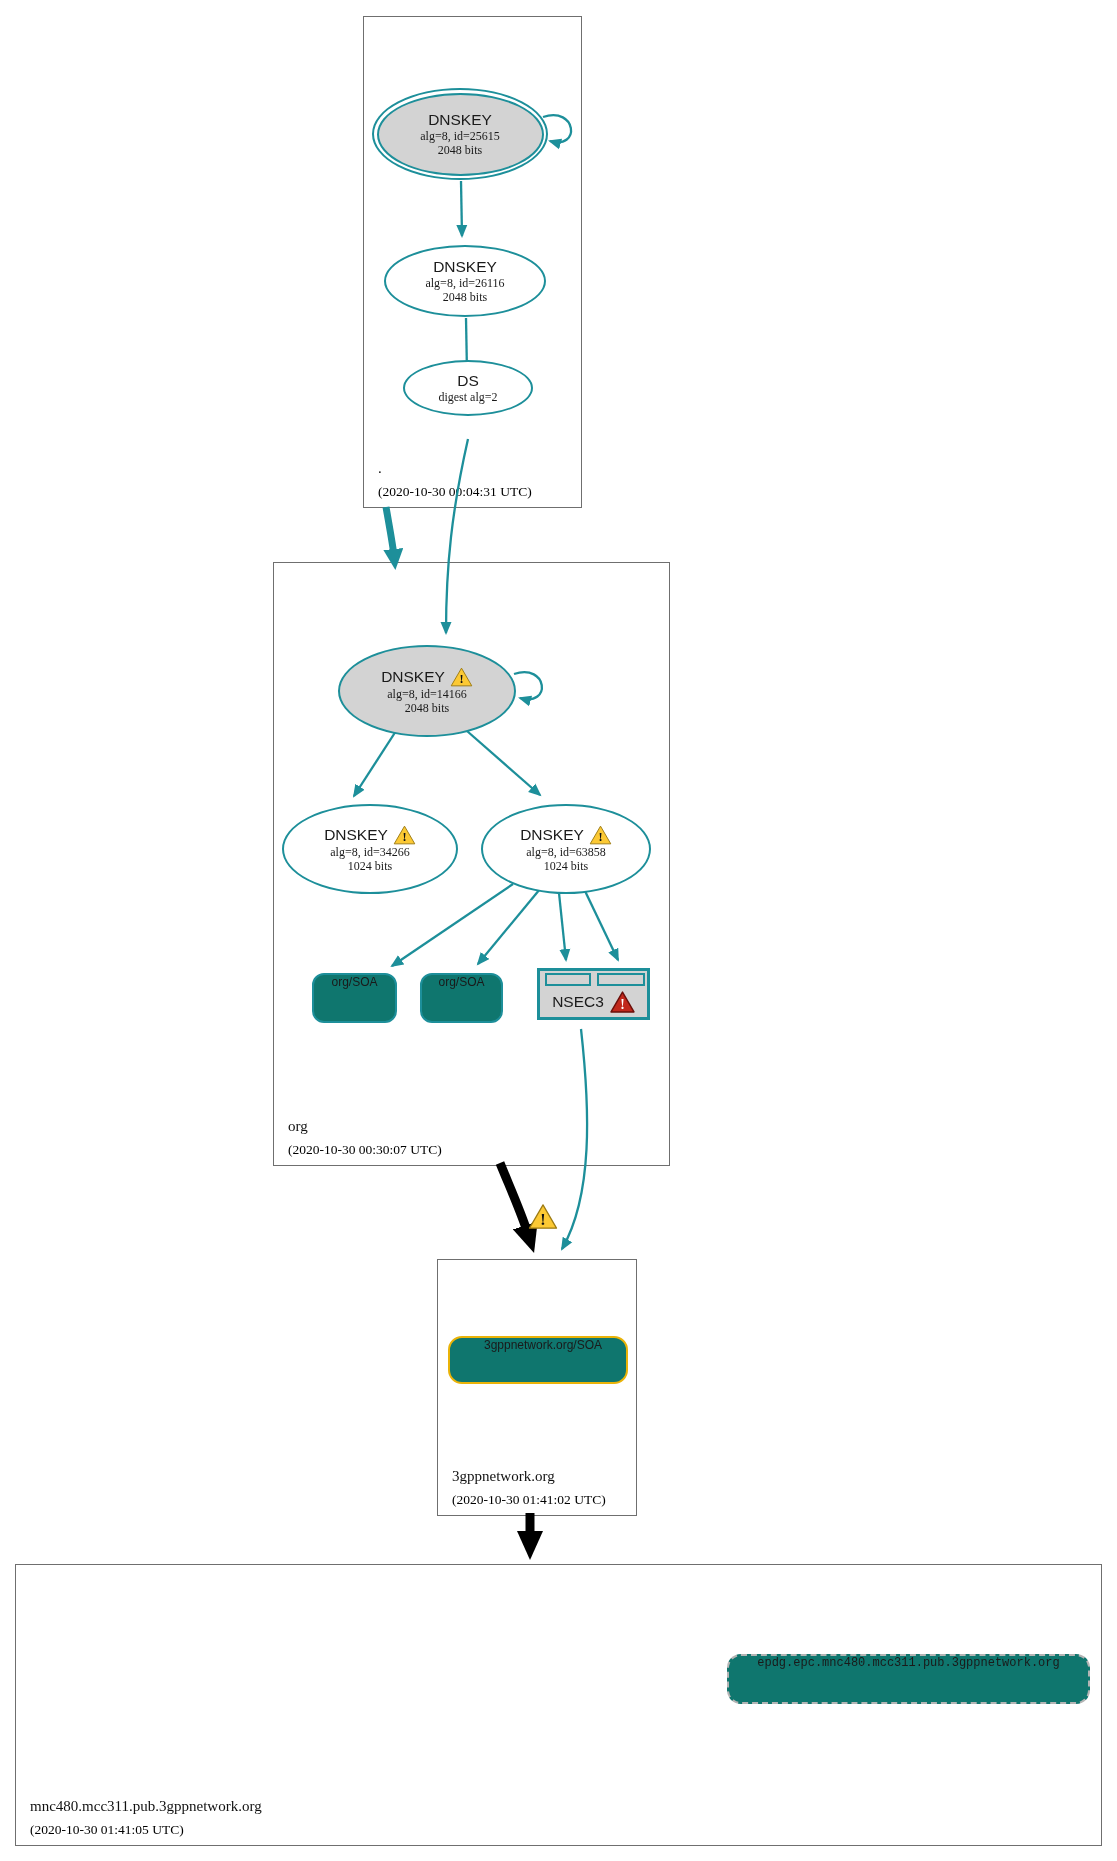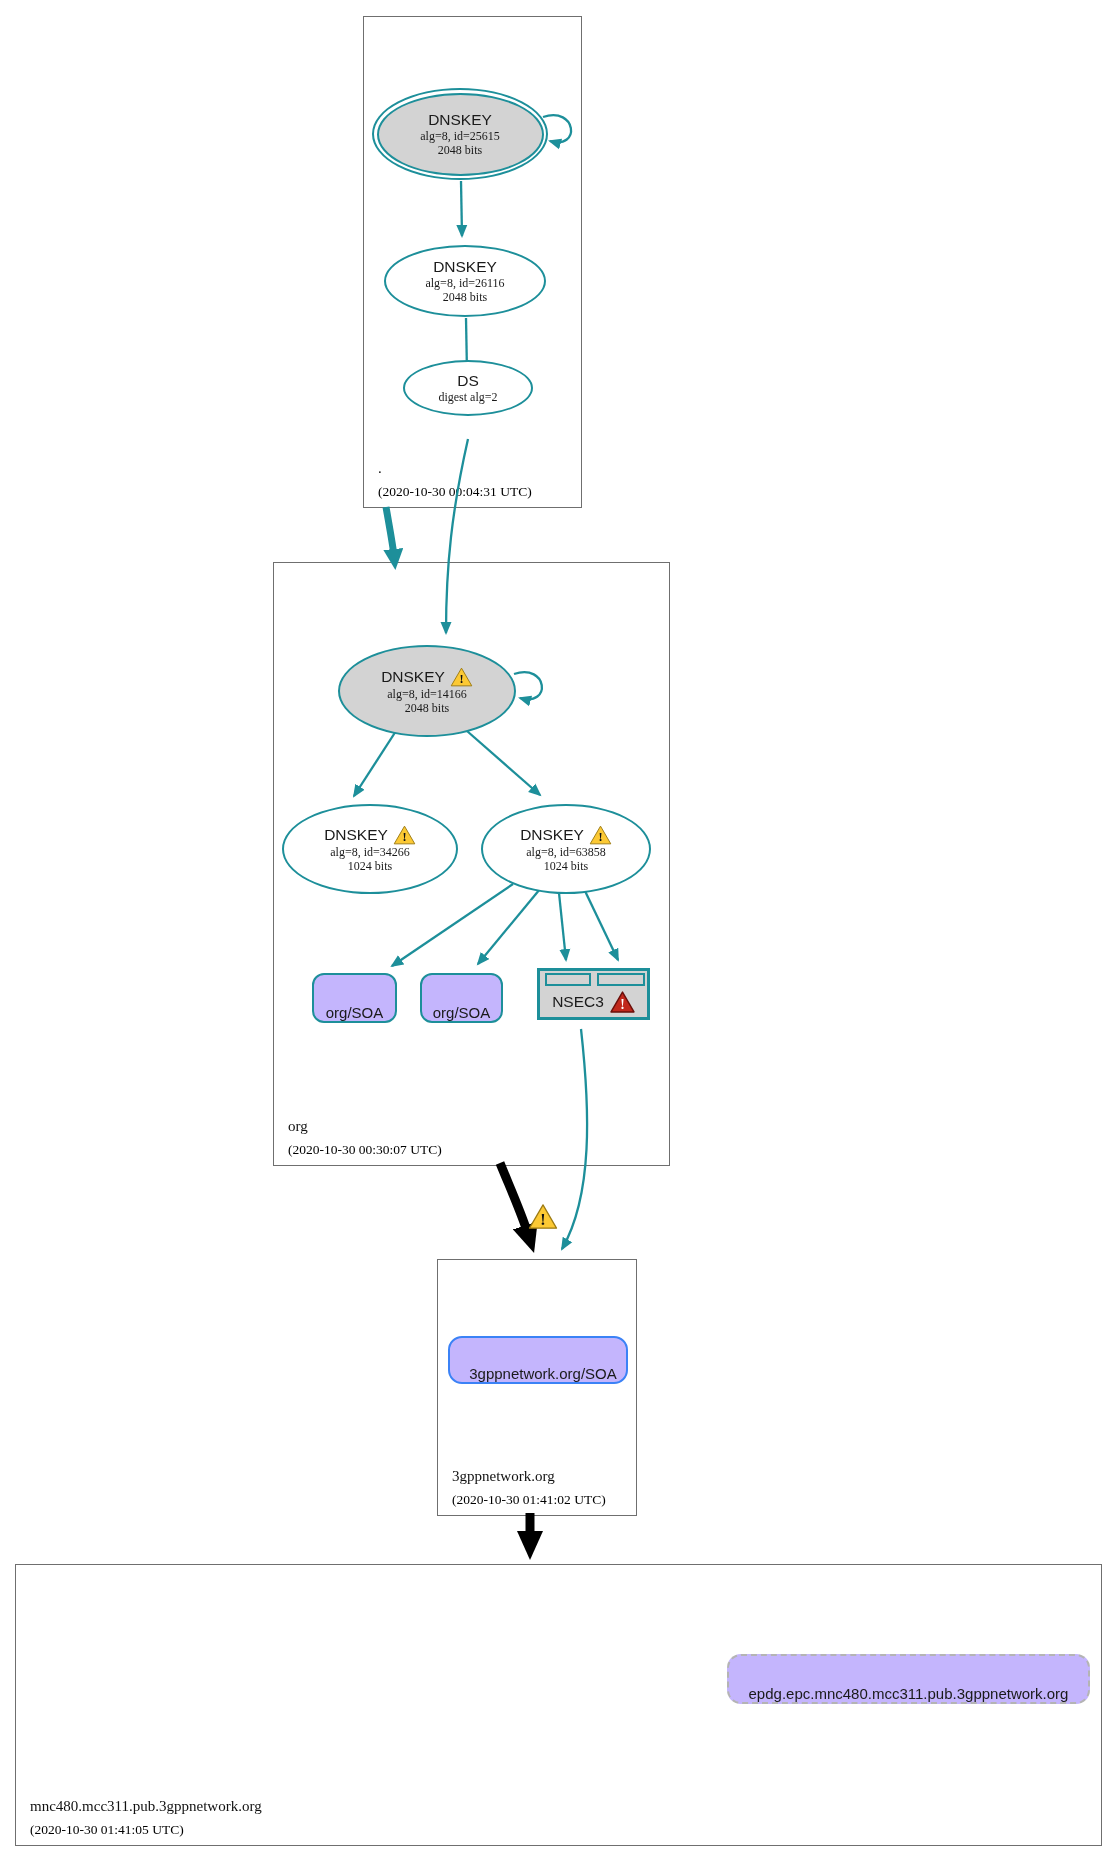--- a/index.html
+++ b/index.html
@@ -14,23 +14,23 @@
   .zone-ts{position:absolute;left:14px;bottom:7px;font:13.5px "Liberation Serif",serif;color:#000000;white-space:nowrap;}
   .node{position:absolute;z-index:3;box-sizing:border-box;}
   .ellipse{border-radius:50%;border:2.5px solid var(--secure);background:#fff;
            display:flex;flex-direction:column;align-items:center;justify-content:center;text-align:center;}
   .ellipse.grey{background:var(--node_fill);}
   .ellipse-outer{border-radius:50%;border:2.5px solid var(--secure);background:#fff;}
   .ellipse-inner{position:absolute;inset:2.5px;border-radius:50%;border:2.5px solid var(--secure);
                  background:var(--node_fill);display:flex;flex-direction:column;align-items:center;justify-content:center;text-align:center;}
   .node-title{font-size:15.5px;line-height:1.15;display:flex;align-items:center;justify-content:center;gap:5px;white-space:nowrap;}
   .node-sub{font:12px "Liberation Serif",serif;line-height:1.2;white-space:nowrap;}
-  .rrbox{border:2.5px solid var(--secure);border-radius:12px;background:#c4b5fd;
-         display:flex;align-items:flex-end;justify-content:center;font-size:15px;white-space:nowrap;}
-  .rrbox.black{border:2px solid #3b82f6;border-radius:14px;padding-left:10px;}
+  .rrbox{border:2.5px solid var(--secure);border-radius:12px;background:#0f766e;
+         display:flex;align-items:flex-start;justify-content:center;font-size:12px;white-space:nowrap;}
+  .rrbox.black{border:2px solid #eab308;border-radius:14px;padding-left:10px;}
   .rrbox.dashed{border:2px dashed #b4b4b4;border-radius:14px;}
   .nsec3{border:3px solid var(--secure);background:var(--node_fill);}
   .nsec3 .cell{position:absolute;border:2px solid var(--secure);background:var(--node_fill);box-sizing:border-box;}
   .nsec3 .nsec3-label{position:absolute;left:0;right:0;top:16px;bottom:0;
          display:flex;align-items:center;justify-content:center;gap:6px;font-size:15.5px;}
   .icon{display:inline-flex;align-items:center;}
 </style>
 </head>
 <body>
 
@@ -179,17 +179,17 @@
       </span>
     </div>
   </div>
 
   <div class="node rrbox black" style="left:448px;top:1336px;width:180px;height:48px;">
     <span>3gppnetwork.org/SOA</span>
   </div>
 
 
 
-  <div class="node rrbox dashed" style="left:727px;top:1654px;width:363px;height:50px;">
+  <div class="node rrbox dashed" style="left:727px;top:1654px;width:363px;height:50px;font-family:Liberation Mono, monospace;">
     <span>epdg.epc.mnc480.mcc311.pub.3gppnetwork.org</span>
   </div>
 
 </div>
 
 </body></html>

